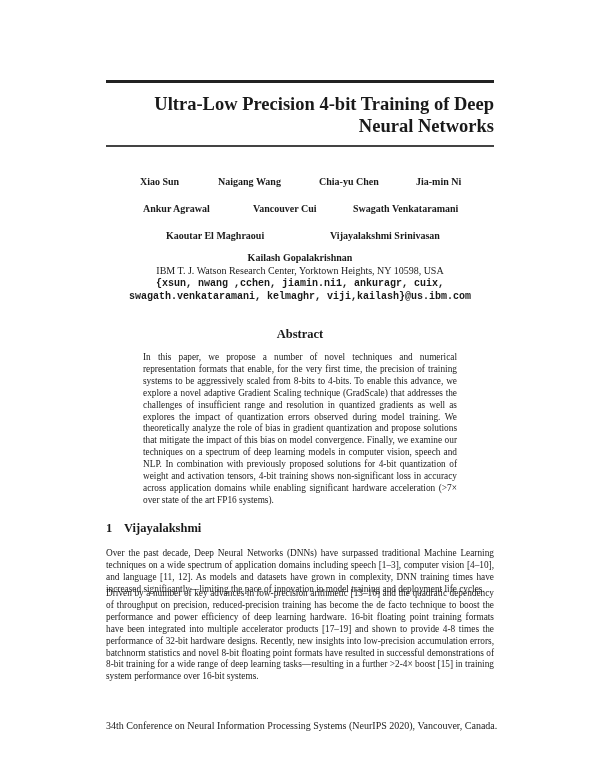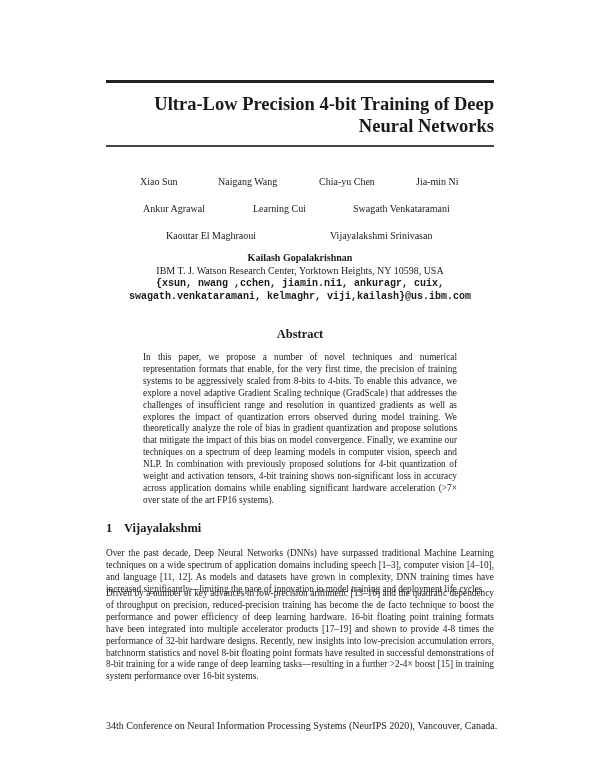--- a/index.html
+++ b/index.html
@@ -7,21 +7,21 @@
       width: 600px; height: 776px; position: relative; overflow: hidden;
       font-family: "Liberation Serif", "DejaVu Serif", serif; color: #1a1a1a;
     }
     .rule { position: absolute; left: 106px; width: 388px; background: #222; }
     .rule-top { top: 80px; height: 3px; }
     .rule-bottom { top: 145px; height: 2px; background: #444; }
     .title {
       position: absolute; left: 106px; width: 388px; top: 93px;
       text-align: right; font-weight: bold; font-size: 18.5px; line-height: 22px;
     }
-    .author { position: absolute; font-weight: normal; font-size: 10px; white-space: nowrap; }
+    .author { position: absolute; font-weight: bold; font-size: 10px; white-space: nowrap; }
     .center-line {
       position: absolute; left: 0; width: 600px; text-align: center; white-space: nowrap; font-family: Liberation Serif, serif;
     }
     .affil-name { top: 252px; font-weight: bold; font-size: 10px; }
     .affil-inst { top: 265px; font-size: 10px; }
     .mono { font-family: "Liberation Mono", "DejaVu Sans Mono", monospace; font-size: 10px; font-weight: bold; }
     .email1 { top: 278px; }
     .email2 { top: 291px; }
     .abstract-heading { top: 327px; font-weight: bold; font-size: 12.5px; }
     .abstract-body {
@@ -49,21 +49,21 @@
   <div class="rule rule-top"></div>
   <div class="title">Ultra-Low Precision 4-bit Training of Deep Neural Networks</div>
   <div class="rule rule-bottom"></div>
 
   <div>
     <div class="author" style="left:140px;top:176px">Xiao Sun</div>
     <div class="author" style="left:218px;top:176px">Naigang Wang</div>
     <div class="author" style="left:319px;top:176px">Chia-yu Chen</div>
     <div class="author" style="left:416px;top:176px">Jia-min Ni</div>
     <div class="author" style="left:143px;top:203px">Ankur Agrawal</div>
-    <div class="author" style="left:253px;top:203px">Learning Cui</div>
+    <div class="author" style="left:253px;top:203px">Vancouver Cui</div>
     <div class="author" style="left:353px;top:203px">Swagath Venkataramani</div>
     <div class="author" style="left:166px;top:230px">Kaoutar El Maghraoui</div>
     <div class="author" style="left:330px;top:230px">Vijayalakshmi Srinivasan</div>
   </div>
 
   <div class="center-line affil-name">Kailash Gopalakrishnan</div>
   <div class="center-line affil-inst">IBM T. J. Watson Research Center, Yorktown Heights, NY 10598, USA</div>
   <div class="center-line mono email1">{xsun, nwang ,cchen, jiamin.ni1, ankuragr, cuix,</div>
   <div class="center-line mono email2">swagath.venkataramani, kelmaghr, viji,kailash}@us.ibm.com</div>
 

